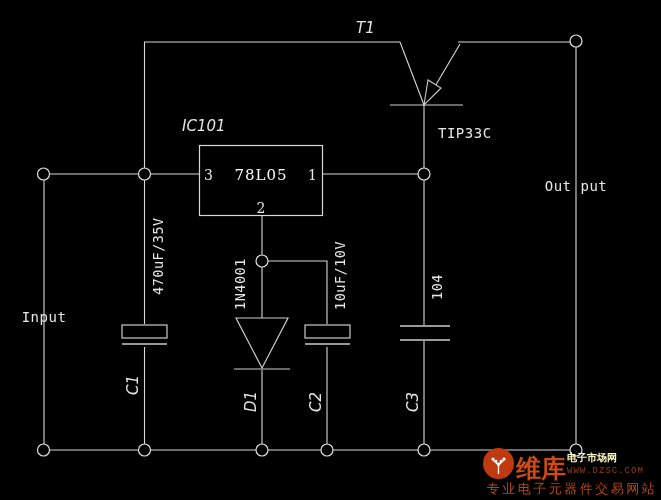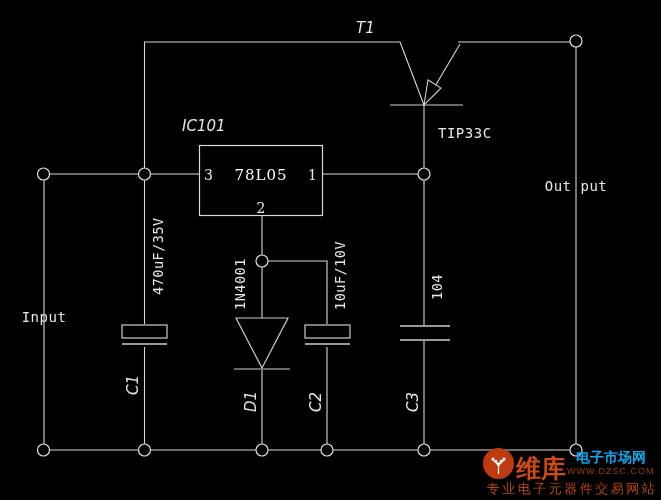--- a/index.html
+++ b/index.html
@@ -145,31 +145,30 @@
     white-space: nowrap;
     margin-top: 12px;
   }
   #wm-right {
     display: flex;
     flex-direction: column;
     margin-left: 1px;
     justify-content: center;
   }
   #wm-cn-small {
-    color: #0ea5e9;
+    color: #fef9c3;
     font-family: "DejaVu Sans", sans-serif;
     font-weight: bold;
-    font-size: 14px;
+    font-size: 10px;
     line-height: 17px;
     white-space: nowrap;
-    margin-left: 9px;
   }
   #wm-url {
     color: #9c3c0c;
-    font-family: Liberation Sans, sans-serif;
+    font-family: Liberation Mono, monospace;
     font-size: 9px;
     line-height: 11px;
     letter-spacing: 1px;
     white-space: nowrap;
   }
   #wm-tagline {
     color: #b8470f;
     font-family: "DejaVu Sans", sans-serif;
     font-size: 13px;
     line-height: 15px;

